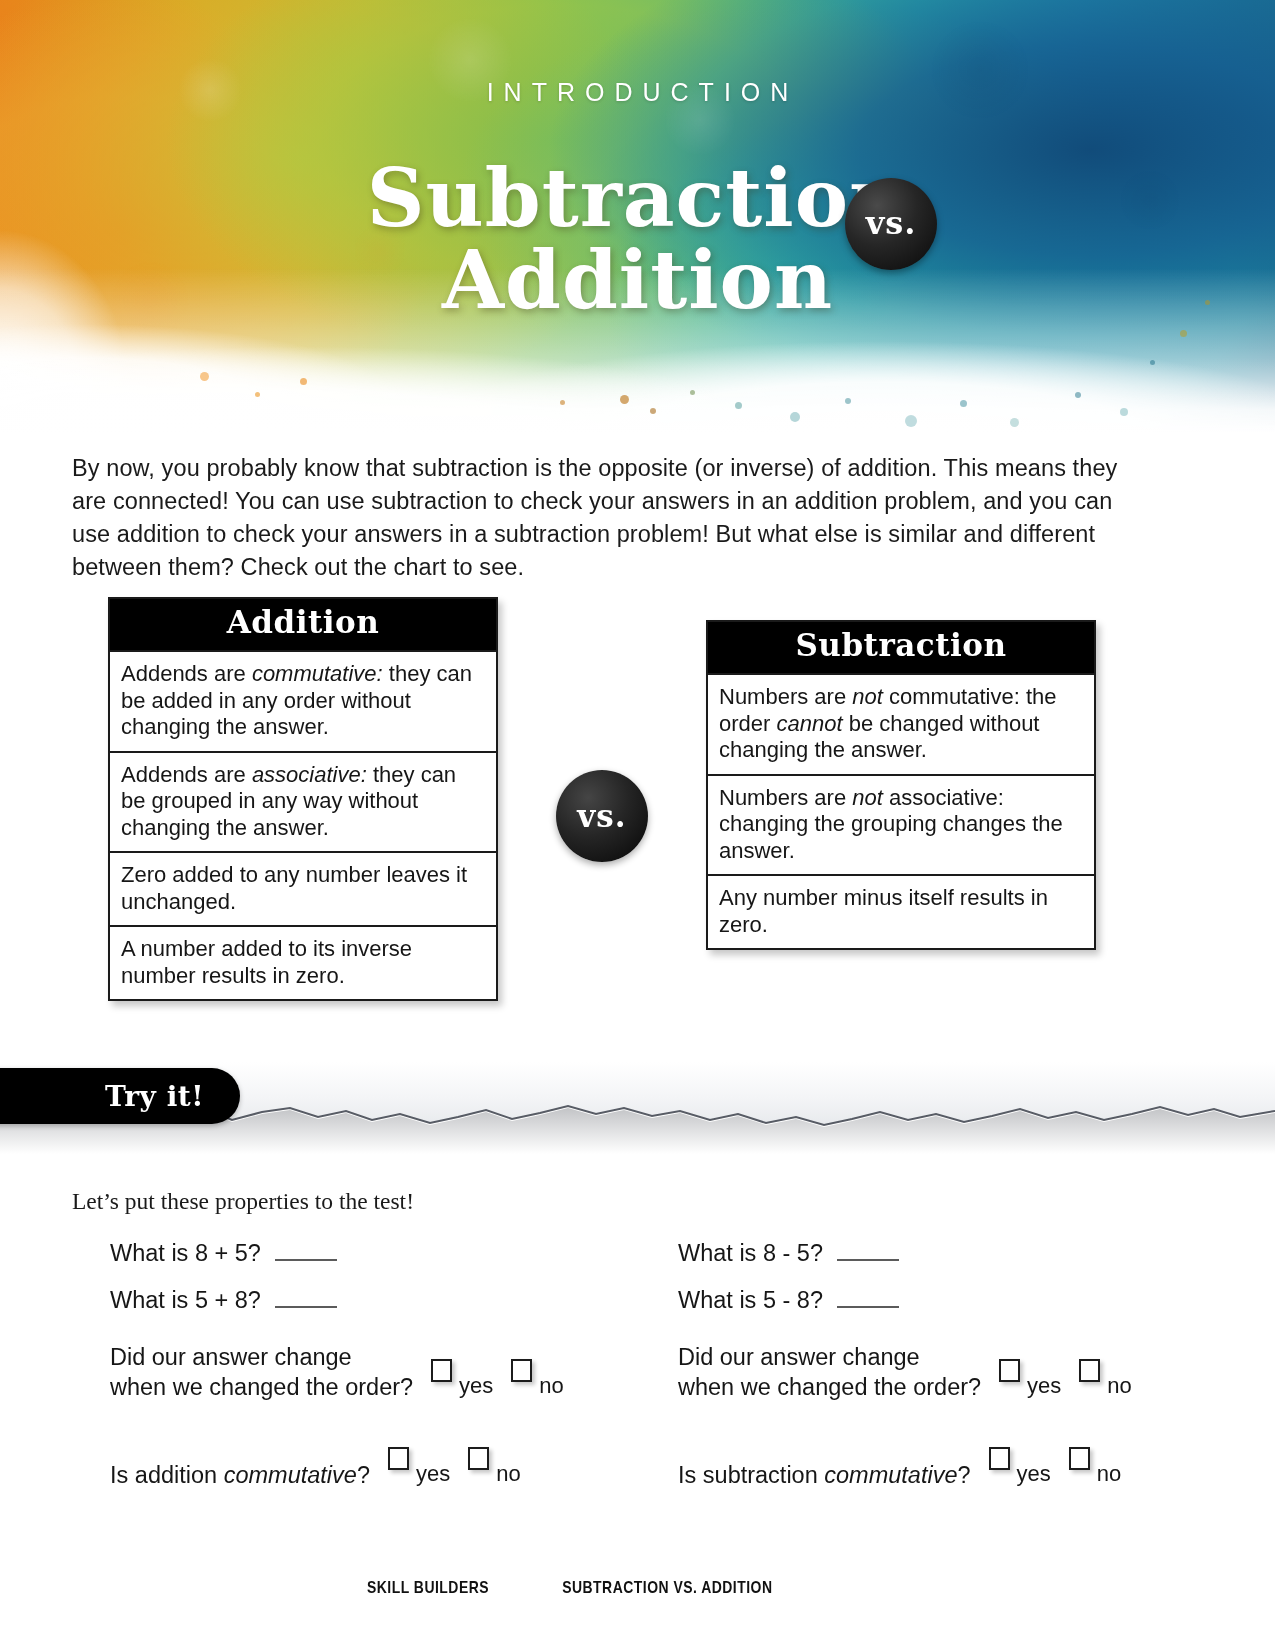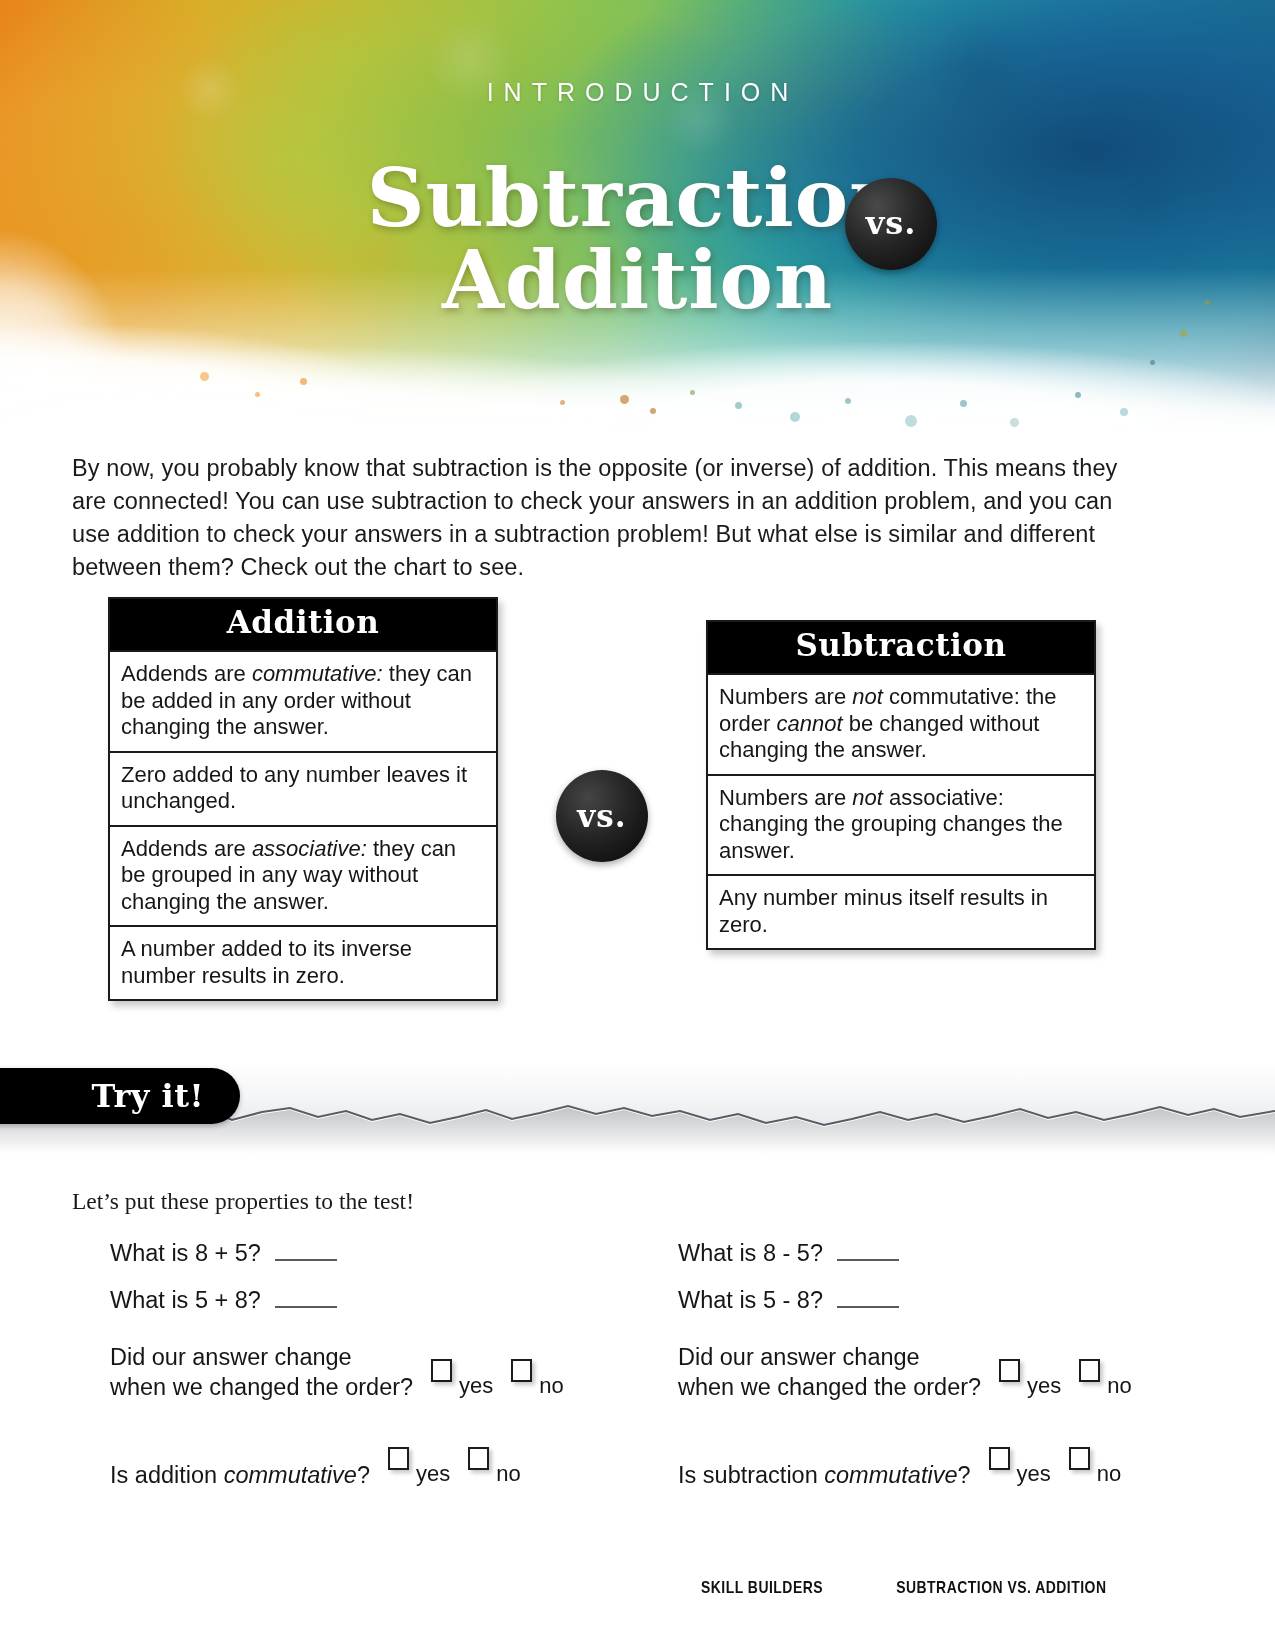--- a/index.html
+++ b/index.html
@@ -204,21 +204,21 @@
     display: flex;
     align-items: center;
     justify-content: flex-end;
     padding-right: 36px;
     box-shadow: 0 2px 5px rgba(0,0,0,.25);
   }
   .tryit-pill span {
     color: #fff;
     font-family: "DejaVu Serif", serif;
     font-weight: 700;
-    font-size: 32px;
+    font-size: 28px;
     letter-spacing: .5px;
   }
 
   
   .lets {
     position: absolute;
     left: 72px; top: 1188px;
     font-size: 23.5px;
     color: #1a1a1a;
     font-weight: 300;
@@ -271,21 +271,21 @@
   }
   .opt-label { font-size: 22px; font-weight: 300; color: #161616; margin-top: 31px; }
 
   
   .footer {
     position: absolute;
     left: 0; top: 1578px;
     width: 1140px;
     padding: 0 34px;
     display: flex;
-    justify-content: flex-end;
+    justify-content: center;
     align-items: center;
   }
   .footer div {
     font-family: "Liberation Sans", sans-serif;
     font-weight: 700;
     font-size: 17px;
     letter-spacing: .6px;
     color: #111;
     transform: scaleX(.82);
     transform-origin: left center;
@@ -331,22 +331,22 @@
   <div class="vs-badge-hero">
     <span>vs.</span>
   </div>
 </div>
 
 <p class="intro">By now, you probably know that subtraction is the opposite (or inverse) of addition. This means they are connected! You can use subtraction to check your answers in an addition problem, and you can use addition to check your answers in a subtraction problem! But what else is similar and different between them? Check out the chart to see.</p>
 
 <div class="cmp-table addition">
   <div class="cmp-head">Addition</div>
   <div class="cmp-row">Addends are <em>commutative:</em> they can be added in any order without changing the answer.</div>
+  <div class="cmp-row">Addends are <em>associative:</em> they can be grouped in any way without changing the answer.</div>
   <div class="cmp-row">Zero added to any number leaves it unchanged.</div>
-  <div class="cmp-row">Addends are <em>associative:</em> they can be grouped in any way without changing the answer.</div>
   <div class="cmp-row">A number added to its inverse number results in zero.</div>
 </div>
 
 <div class="vs-badge-mid">
   <span>vs.</span>
 </div>
 
 <div class="cmp-table subtraction">
   <div class="cmp-head">Subtraction</div>
   <div class="cmp-row">Numbers are <em>not</em> commutative: the order <em>cannot</em> be changed without changing the answer.</div>

